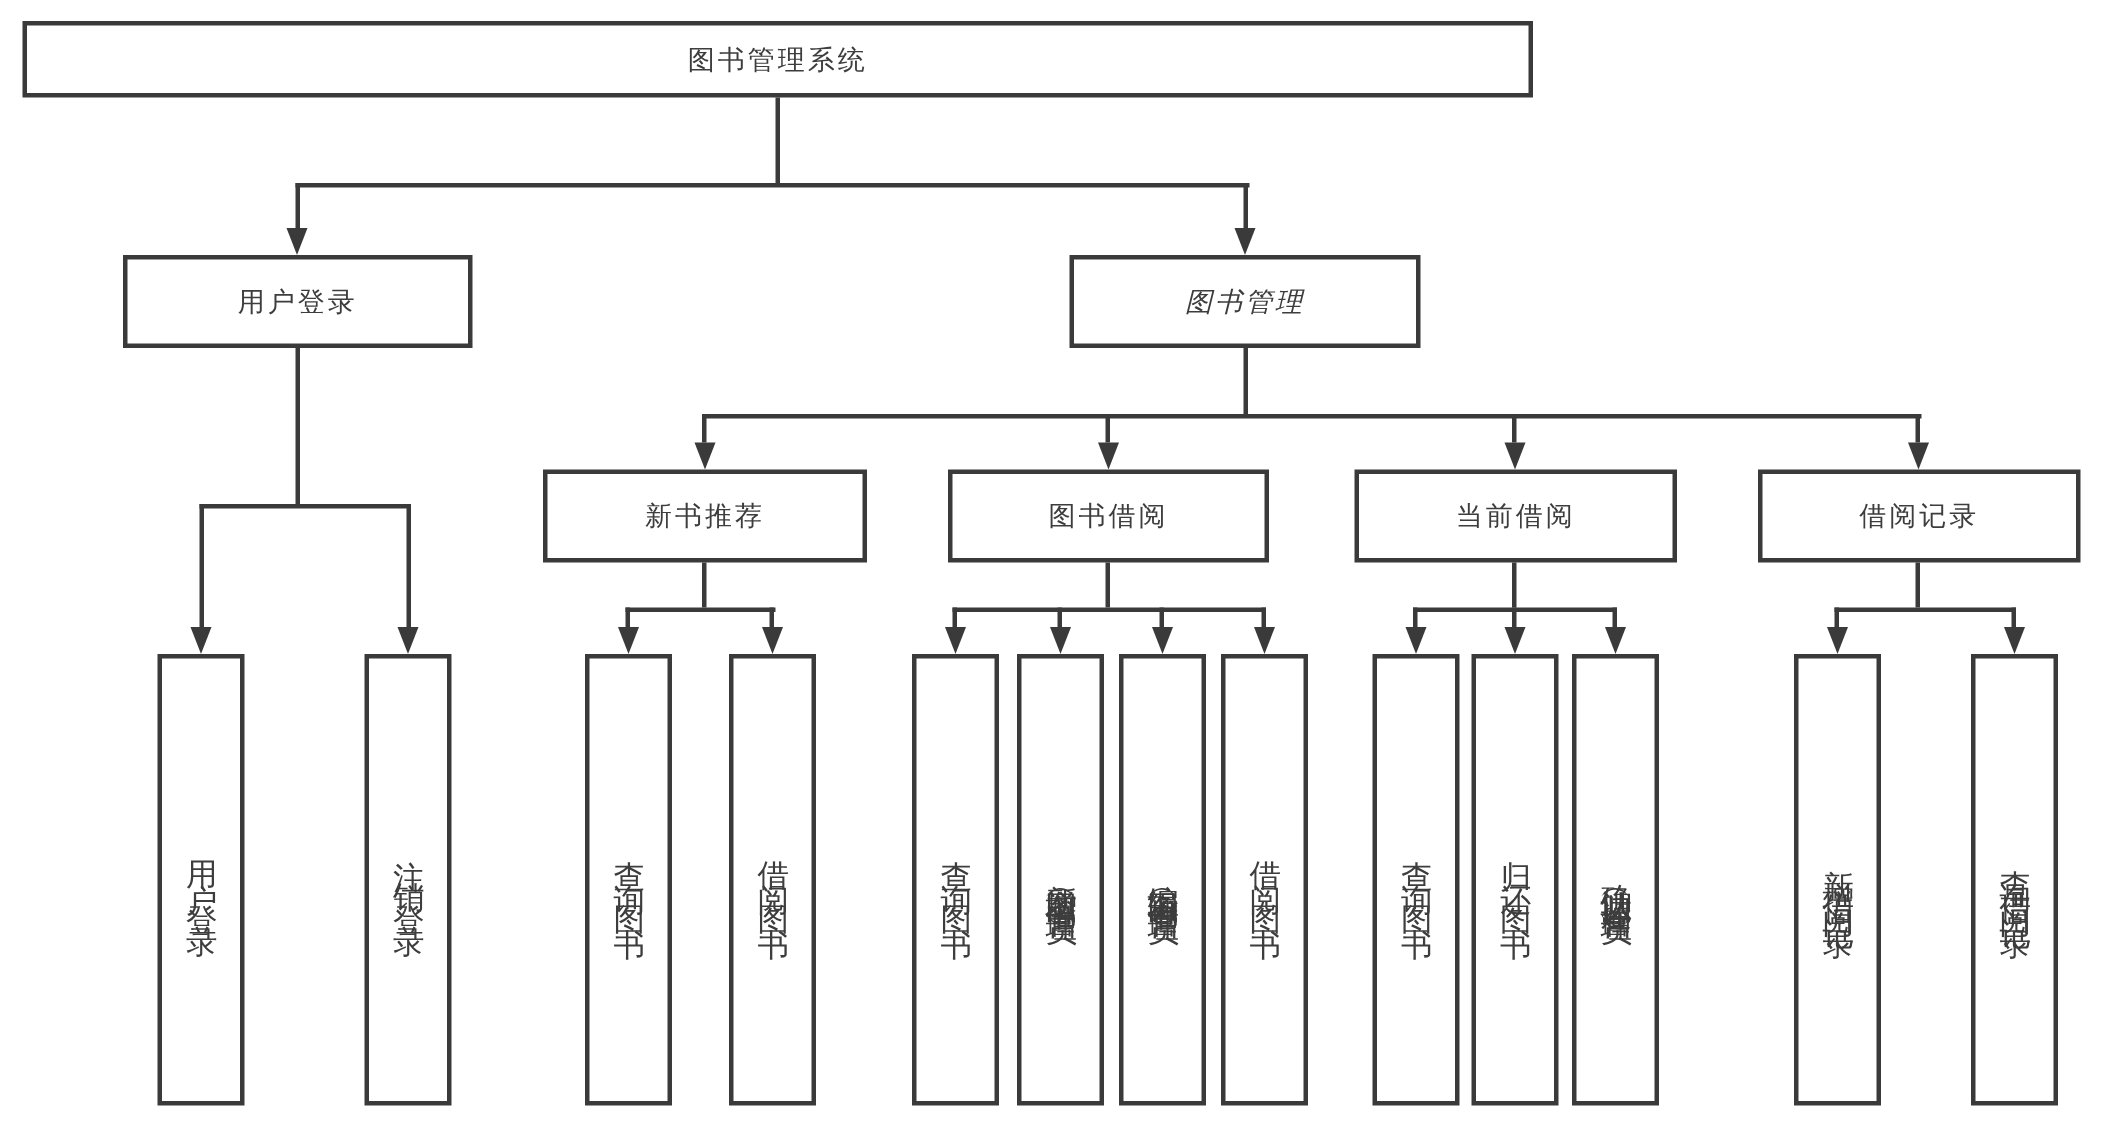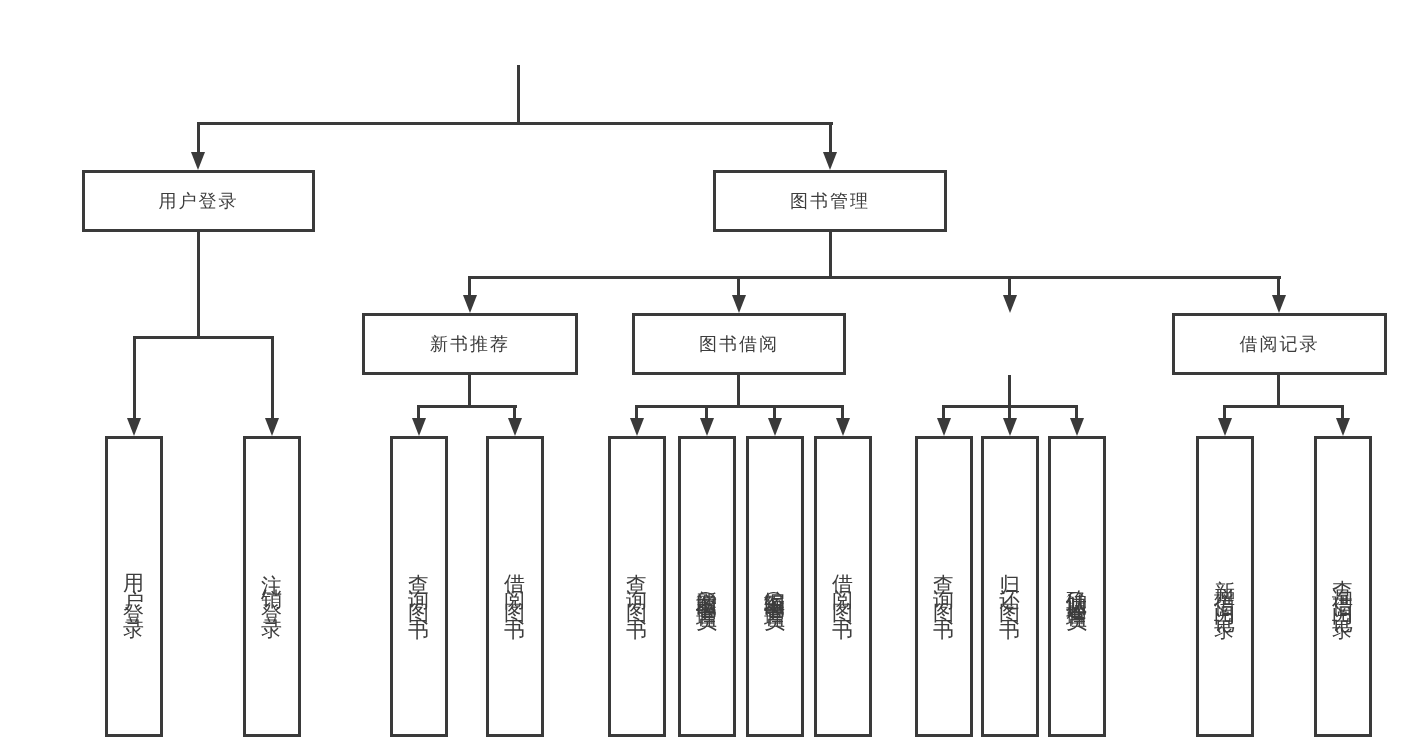--- a/index.html
+++ b/index.html
@@ -56,32 +56,35 @@
     color:var(--watermark);
     white-space:nowrap;
     z-index:5;
   }
 </style>
 </head>
 <body>
 
 <div class="stage">
 
+  <div class="box hbox" style="left:15px;top:14px;width:1007px;height:51px;">
+    <span>图书管理系统</span>
+  </div>
 
   <div class="vl" style="left:517px;top:65px;height:57px;"></div>
   <div class="hl" style="left:197px;top:122px;width:636px;"></div>
   <div class="vl" style="left:197px;top:122px;height:32px;"></div>
   <div class="ar" style="left:191px;top:152px;"></div>
   <div class="vl" style="left:829px;top:122px;height:32px;"></div>
   <div class="ar" style="left:823px;top:152px;"></div>
 
   <div class="box hbox" style="left:82px;top:170px;width:233px;height:62px;">
     <span>用户登录</span>
   </div>
-  <div class="box hbox" style="left:713px;top:170px;width:234px;height:62px;">
+  <div class="box hbox" style="left:713px;top:170px;width:234px;height:62px;font-style:italic;">
     <span>图书管理</span>
   </div>
 
   <div class="vl" style="left:197px;top:232px;height:104px;"></div>
   <div class="hl" style="left:133px;top:336px;width:141px;"></div>
   <div class="vl" style="left:133px;top:336px;height:82px;"></div>
   <div class="ar" style="left:127px;top:418px;"></div>
   <div class="vl" style="left:271px;top:336px;height:82px;"></div>
   <div class="ar" style="left:265px;top:418px;"></div>
 
@@ -94,20 +97,23 @@
   <div class="vl" style="left:1008px;top:276px;height:19px;"></div>
   <div class="ar" style="left:1003px;top:295px;"></div>
   <div class="vl" style="left:1277px;top:276px;height:19px;"></div>
   <div class="ar" style="left:1272px;top:295px;"></div>
 
   <div class="box hbox" style="left:362px;top:313px;width:216px;height:62px;">
     <span>新书推荐</span>
   </div>
   <div class="box hbox" style="left:632px;top:313px;width:214px;height:62px;">
     <span>图书借阅</span>
+  </div>
+  <div class="box hbox" style="left:903px;top:313px;width:215px;height:62px;">
+    <span>当前借阅</span>
   </div>
   <div class="box hbox" style="left:1172px;top:313px;width:215px;height:62px;">
     <span>借阅记录</span>
   </div>
 
   <div class="vl" style="left:468px;top:375px;height:30px;"></div>
   <div class="hl" style="left:417px;top:405px;width:100px;"></div>
   <div class="vl" style="left:417px;top:405px;height:13px;"></div>
   <div class="ar" style="left:412px;top:418px;"></div>
   <div class="vl" style="left:513px;top:405px;height:13px;"></div>

